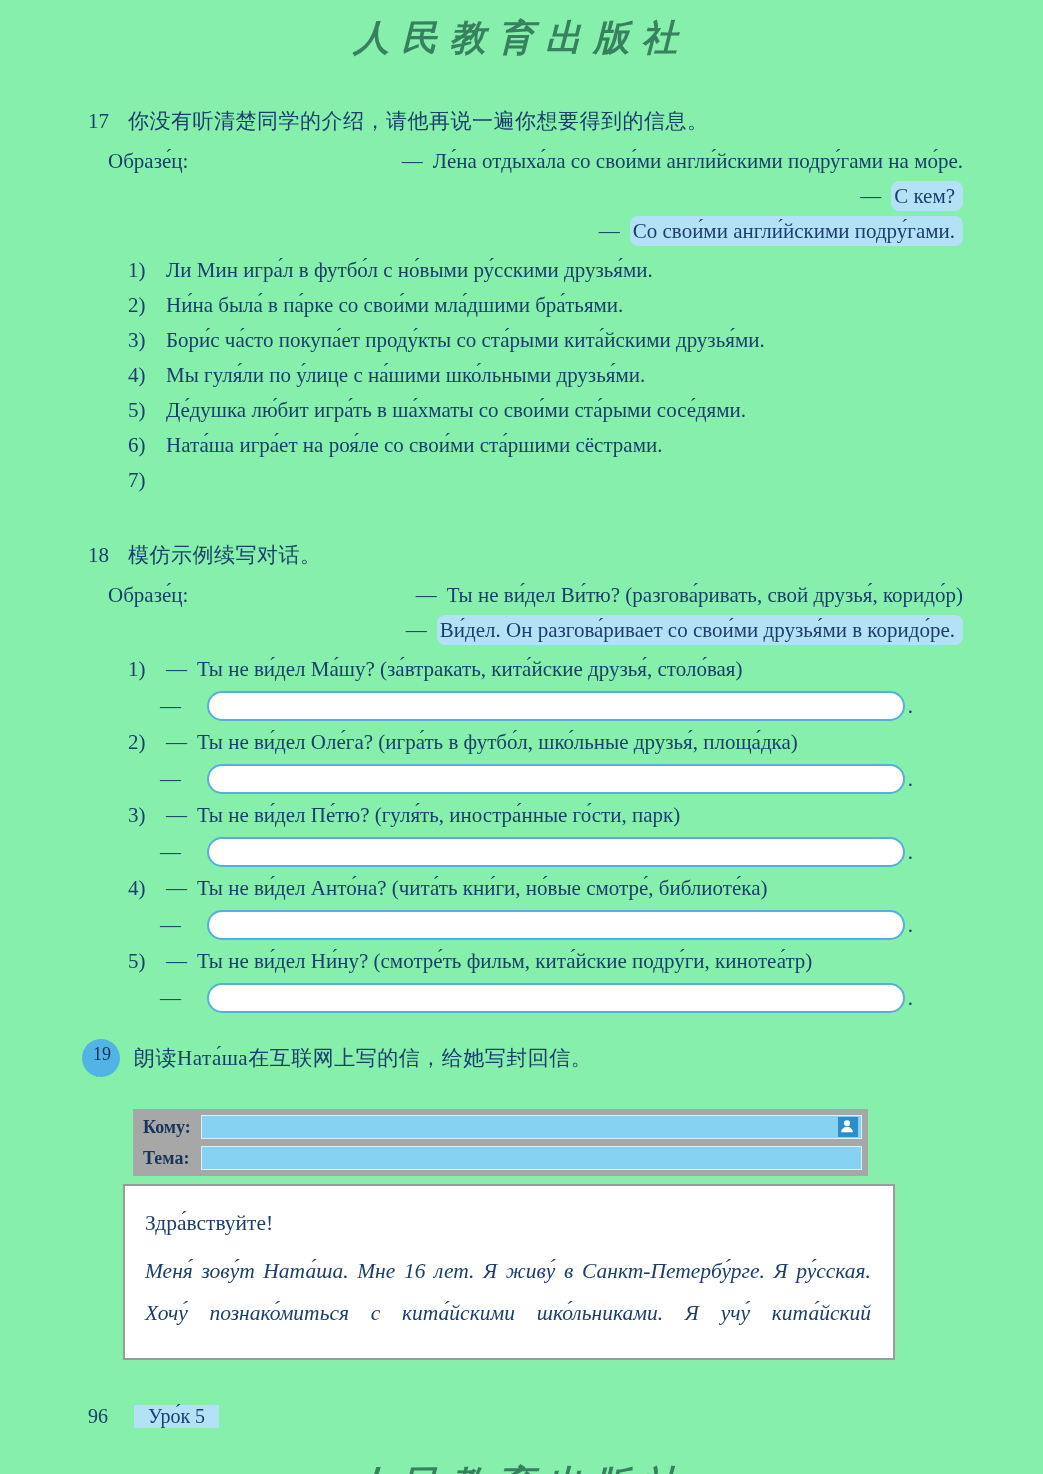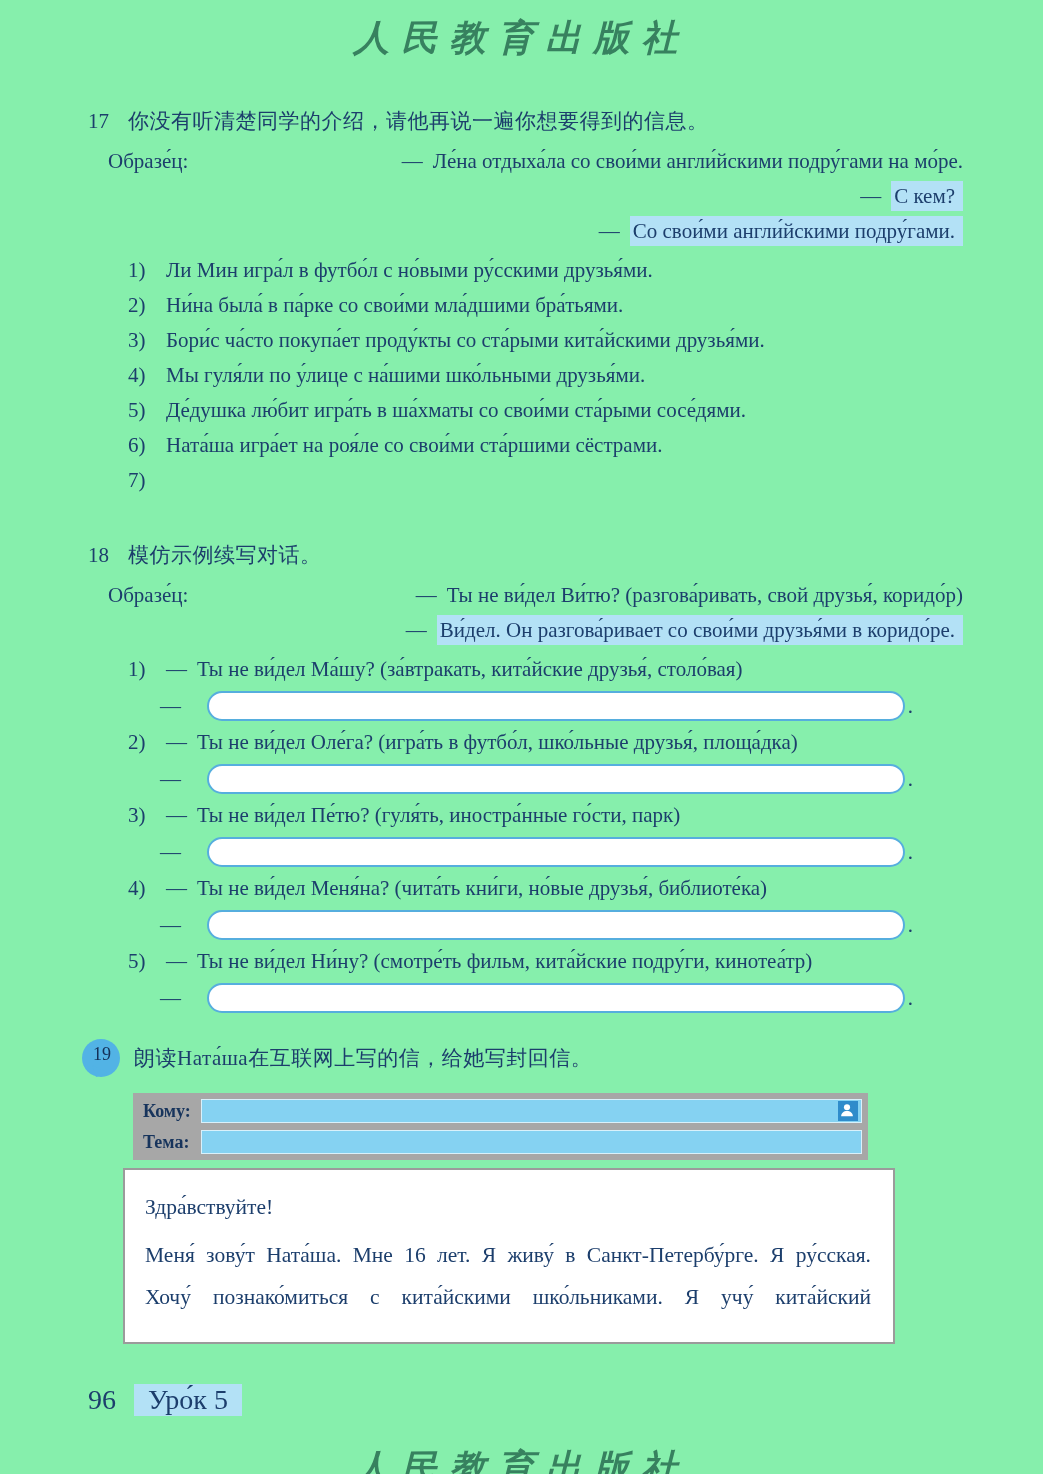--- a/index.html
+++ b/index.html
@@ -26,21 +26,21 @@
   .exercise { }
   .ex-head { display:flex; align-items:flex-start; line-height:34px; }
   .ex-num { width:40px; flex:none; }
   .ex-instr { letter-spacing:0.5px; }
 
   .sample { display:flex; margin-left:20px; margin-top:6px; }
   .sample-label { width:104px; flex:none; line-height:35px; }
   .sample-lines { flex:1; }
   .s-line { height:35px; line-height:35px; white-space:nowrap;text-align:right; }
   .dash { margin-right:10px; }
-  .hl { background:#b3e1f6; padding:3px 8px 3px 3px; }
+  .hl { background:#b3e1f6; padding:3px 8px 3px 3px;border-radius:8px; }
 
   .items { margin-top:4px; }
   .item { display:flex; margin-left:40px; height:35px; line-height:35px; white-space:nowrap; }
   .item .num { width:38px; flex:none; }
 
   
   .ex17 { margin-top:46px; }
 
   
   .ex18 { margin-top:40px; }
@@ -62,21 +62,21 @@
     position:absolute; left:-6px; top:4px; width:38px; height:38px;
     background:#52b3e5; border-radius:50%;
   }
   .bubble-icon::after {
     content:""; position:absolute; left:5px; bottom:-9px;
     width:0; height:0; border:9px solid transparent;
     border-top-color:#52b3e5; transform:rotate(25deg);
   }
   .num19 { position:absolute; left:5px; top:9px; font-size:18px; color:#143158; }
 
-  .email { margin-top:12px; }
+  .email { margin-top:28px; }
   .email-header {
     margin-left:45px; width:735px;
     background:#a7a7a7; padding:5px 6px;
     display:flex; flex-direction:column; gap:5px;
   }
   .email-row { display:flex; align-items:center; height:26px; }
   .email-label {
     width:62px; flex:none; padding-left:4px;
     font-weight:bold; font-size:18px; color:#17345c;
   }
@@ -92,25 +92,25 @@
   .person-icon svg { display:block; }
 
   .email-body {
     margin-left:35px; width:772px; margin-top:8px;
     background:#ffffff; border:2px solid #9b9b9b;
     padding:22px 22px 24px 20px; font-size:21.5px;
   }
   .greeting { height:30px; line-height:30px; margin-bottom:12px; }
   .body-line {
     line-height:42px;
-    text-align:justify; text-align-last:justify;
-  }
-
-  
-  .footer { display:flex; align-items:center; margin-top:40px; font-size:28px; height:32px; }
+    text-align:justify; text-align-last:justify;font-style:italic;
+  }
+
+  
+  .footer { display:flex; align-items:center; margin-top:40px; font-size:20px; height:32px; }
   .page-number { width:34px; }
   .lesson-badge { background:#b3e1f6; padding:0 14px; margin-left:12px; }
 </style>
 </head>
 <body>
 
 <div class="page">
 
   <div class="logo top">人民教育出版社</div>
 
@@ -207,21 +207,21 @@
           </div>
         <div class="answer-row">
             <span class="dash">—</span>
             <div class="answer-box"></div>
             <span class="period">.</span>
           </div>
 
         <div class="q-row">
             <span class="num">4)</span>
             <span class="dash">—</span>
-            <span>Ты не ви́дел Меня́на? (чита́ть кни́ги, но́вые друзья́, библиоте́ка)</span>
+            <span>Ты не ви́дел Анто́на? (чита́ть кни́ги, но́вые смотре́, библиоте́ка)</span>
           </div>
         <div class="answer-row">
             <span class="dash">—</span>
             <div class="answer-box"></div>
             <span class="period">.</span>
           </div>
 
         <div class="q-row">
             <span class="num">5)</span>
             <span class="dash">—</span>

